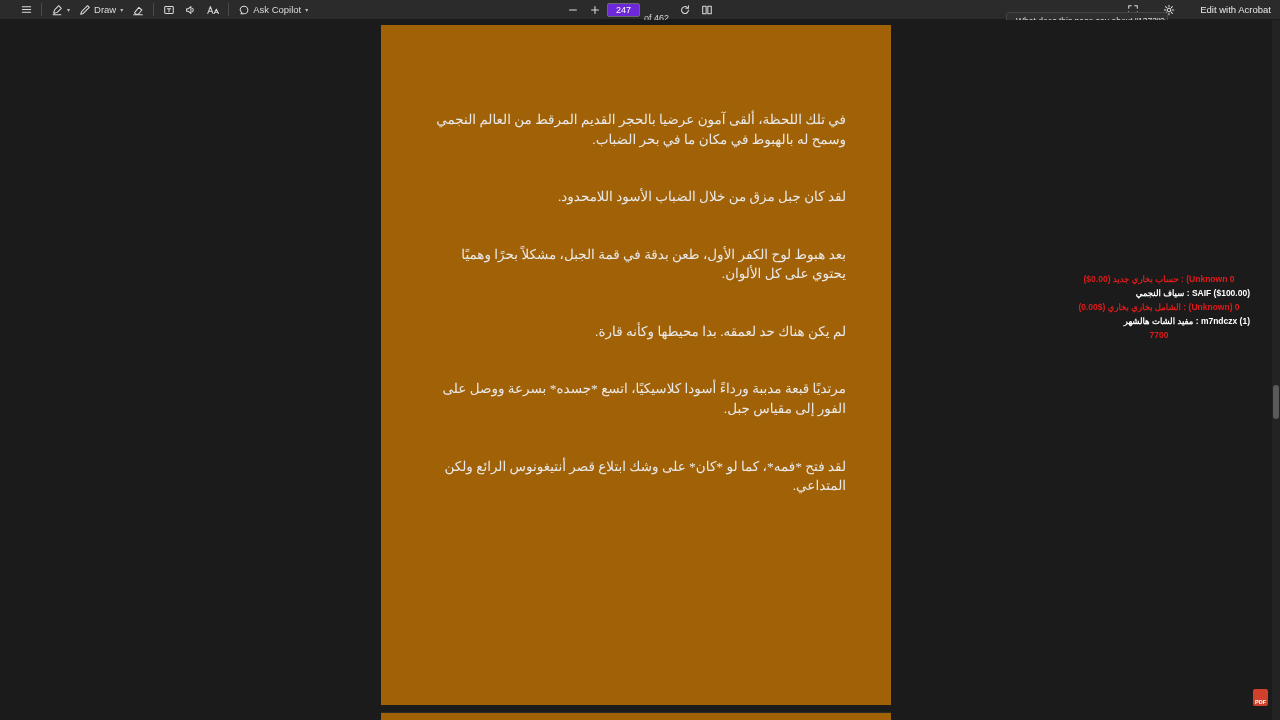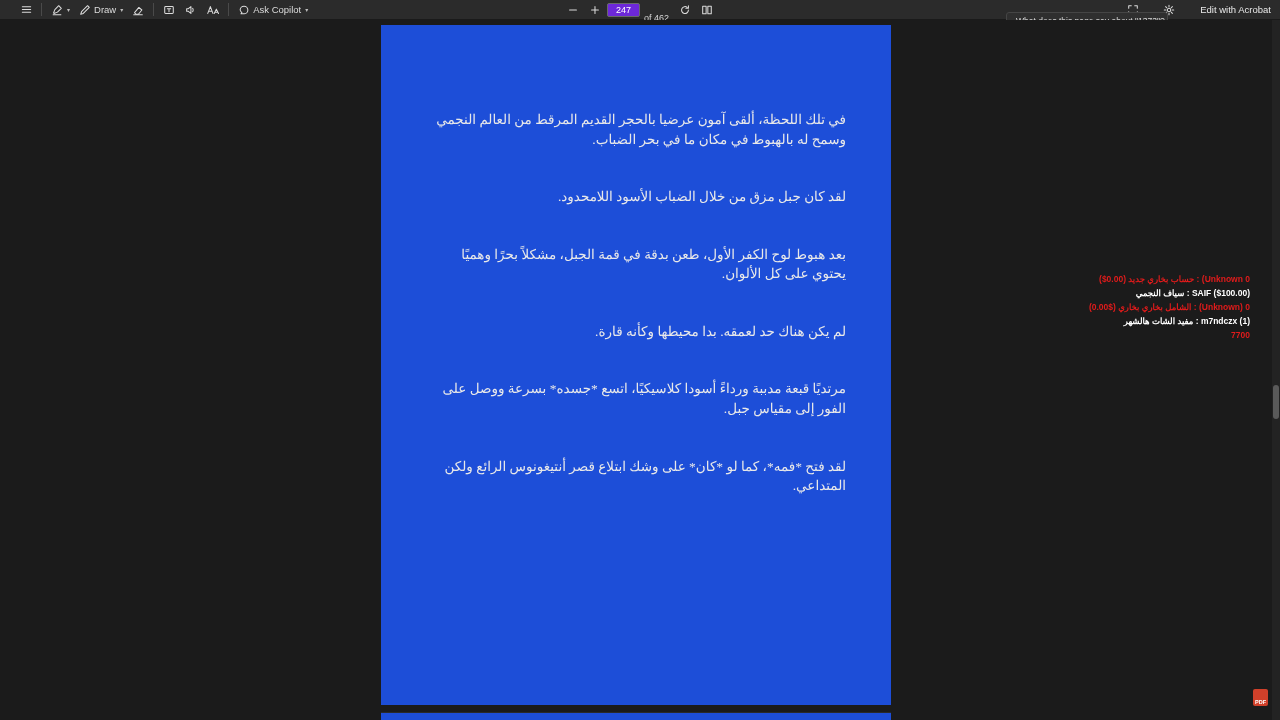--- a/index.html
+++ b/index.html
@@ -72,21 +72,21 @@
   
   .doc-area {
     position: absolute; top: 20px; left: 0;
     width: 1280px; height: 700px;
     background: #1b1b1b;
     overflow: hidden;
   }
   .page {
     position: absolute;
     left: 381px; width: 510px;
-    background: #1d4ed8;
+    background: #a16207;
   }
   .page-main { top: 5px; height: 680px; }
   .page-next { top: 692px; height: 30px; border-top: 1px solid #2a2a2a; }
 
   .page-content {
     padding: 85px 45px 0 45px;
     direction: rtl;
     text-align: right;
   }
   .para {
@@ -101,21 +101,21 @@
   .overlay {
     position: absolute;
     left: 1068px; top: 252px;
     width: 182px;
     text-align: right;
     direction: rtl;
     font-size: 8.5px;
     line-height: 1.65;
     font-weight: bold;
   }
-  .ov-red { color: #e01b1b; }
+  .ov-red { color: #e01b1b; text-align: center; }
   .ov-white { color: #ffffff; }
   .ov-line { white-space: nowrap; }
 
   
   .scrollbar {
     position: absolute; right: 0; top: 20px;
     width: 8px; height: 700px;
     background: #232323;
   }
   .scroll-thumb {

